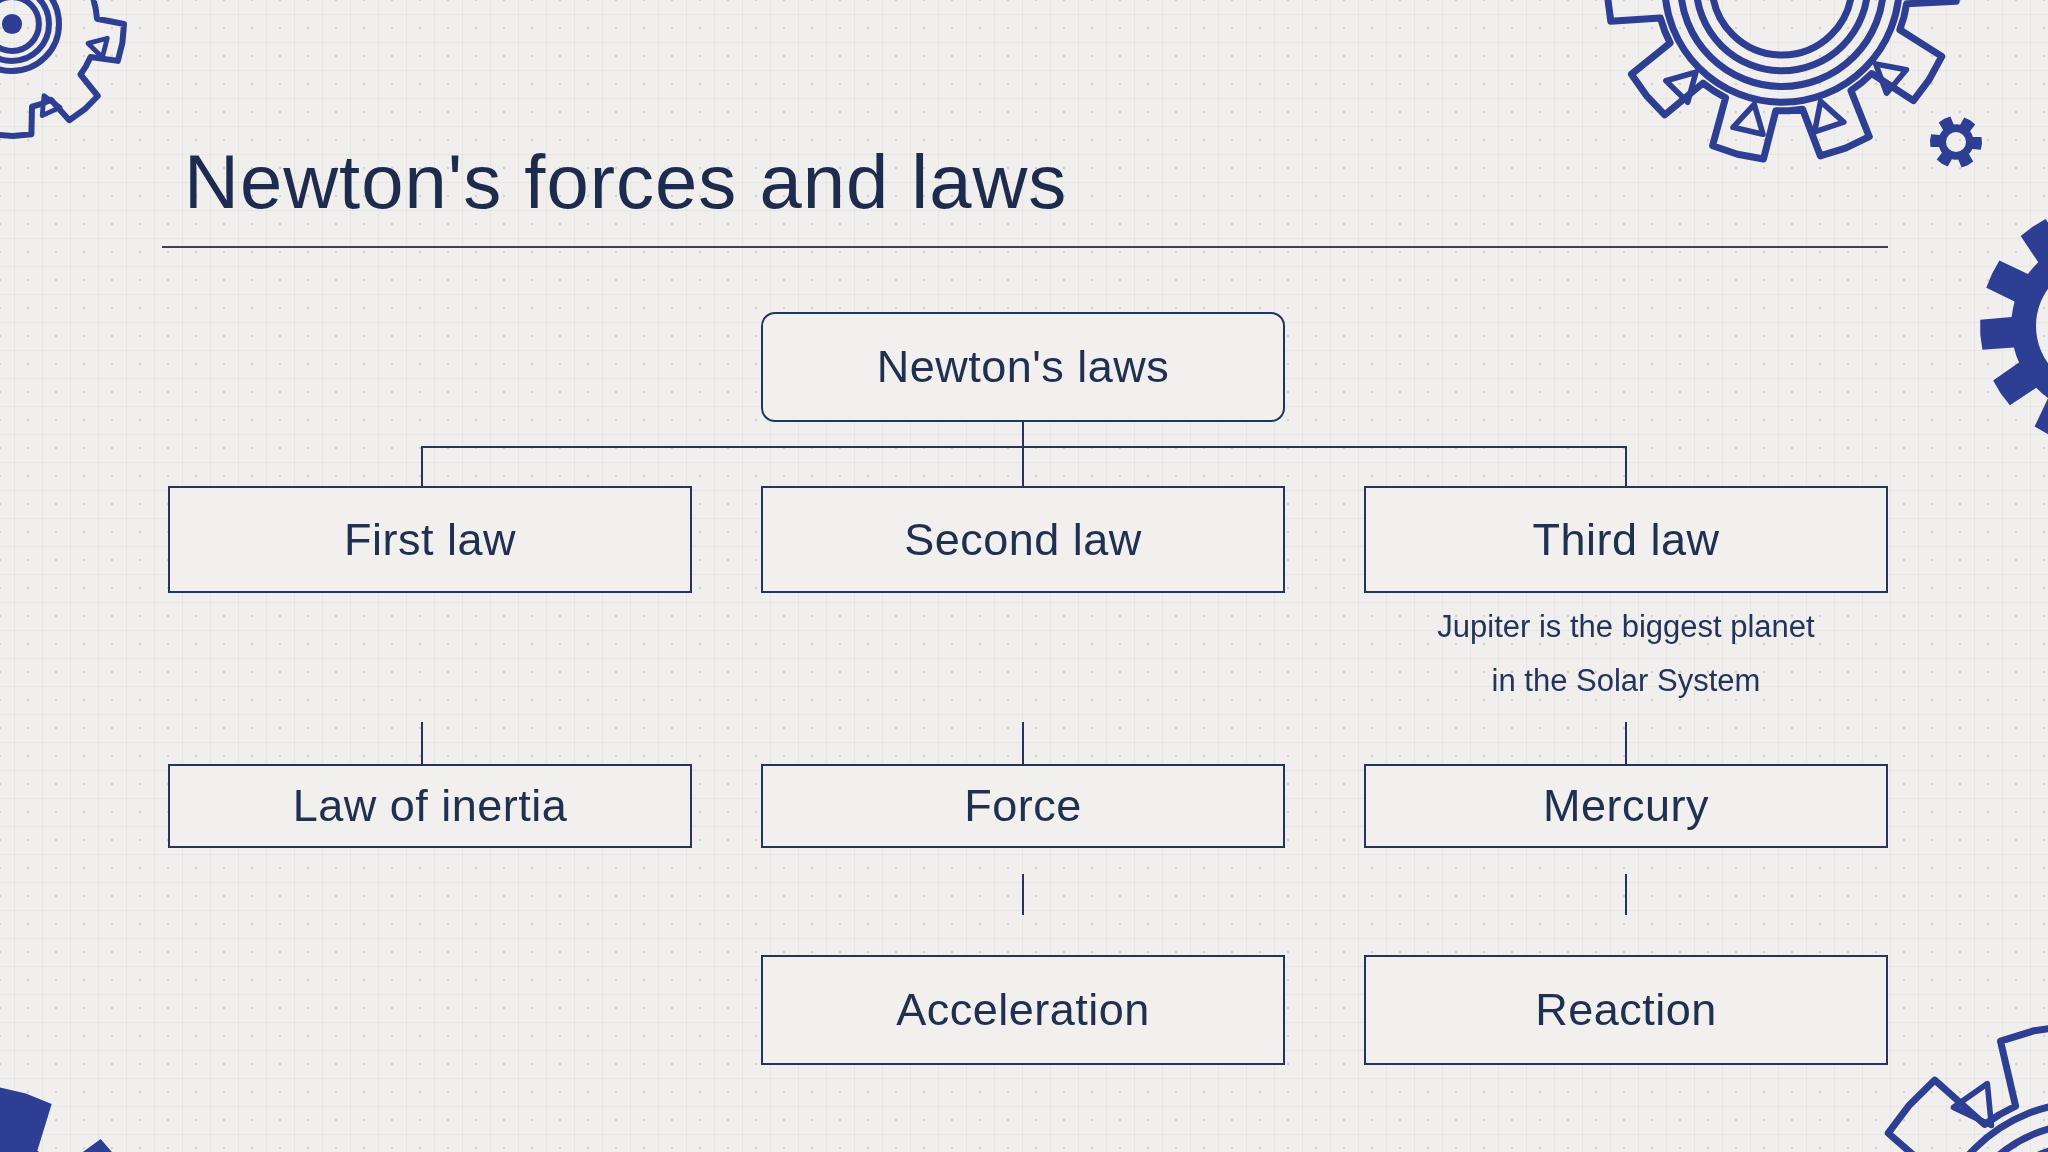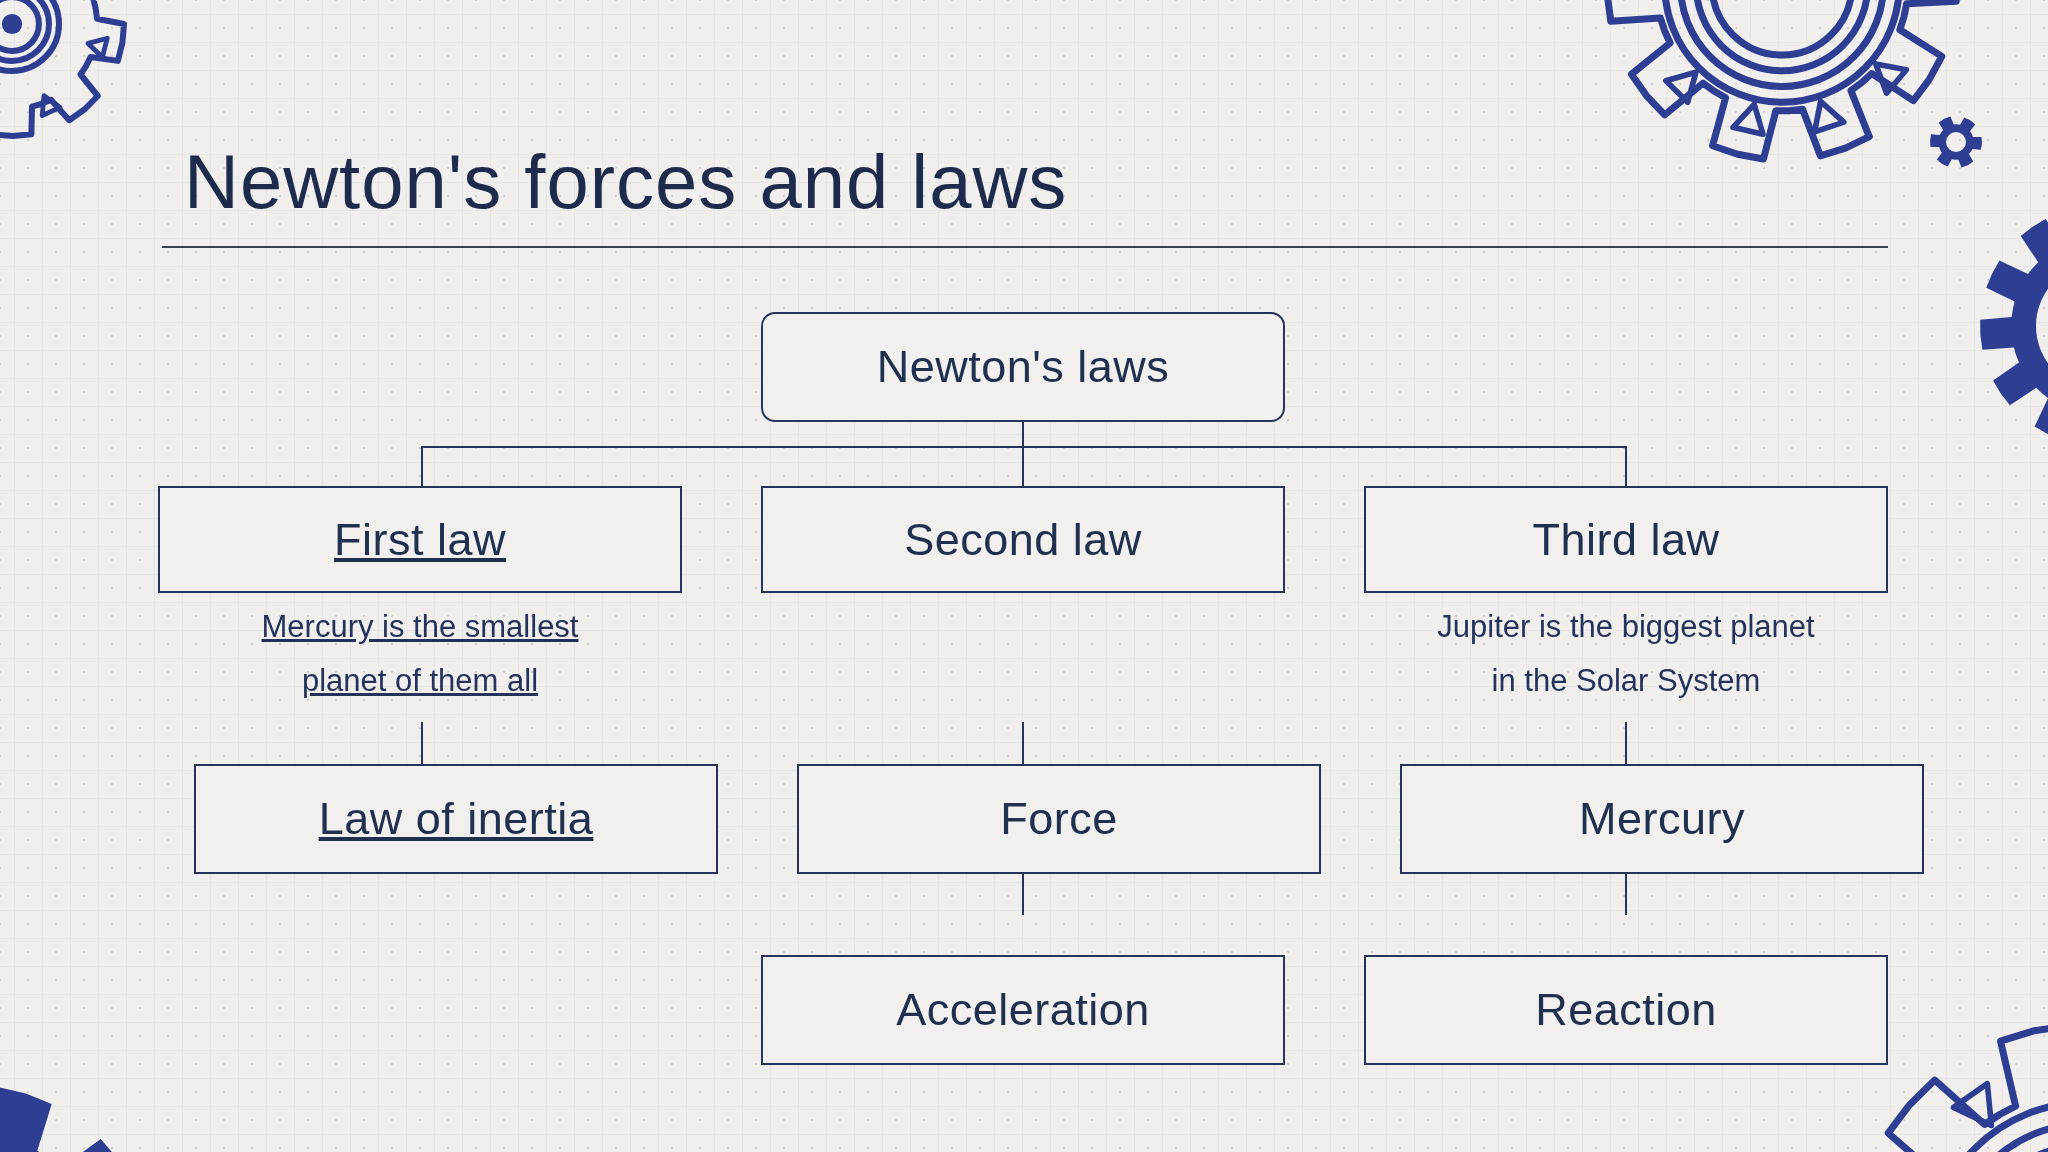--- a/index.html
+++ b/index.html
@@ -46,23 +46,23 @@
     border:2.5px solid #26335a;
     background:#f1f0ee;
     display:flex;align-items:center;justify-content:center;
     font-size:45px;
     font-weight:500;
     color:#22304f;
     letter-spacing:0.5px;
   }
   .node-root{left:761px;top:312px;height:110px;border-radius:14px;}
   .row-law{top:486px;height:107px;}
-  .row-three{top:764px;height:110px;margin-left:36px;}
+  .row-three{top:764px;height:84px;}
   .row-four{top:915px;height:110px;margin-top:40px;}
-  .col-1{left:158px;text-decoration:underline;}
+  .col-1{left:168px;}
   .col-2{left:761px;}
   .col-3{left:1364px;justify-content:center;}
   .description{
     position:absolute;
     top:600px;
     width:524px;
     margin:0;
     text-align:center;
     font-size:31px;
     line-height:54px;
@@ -139,22 +139,20 @@
   <div class="node row-law col-1">
     <span>First law</span>
   </div>
   <div class="node row-law col-2">
     <span>Second law</span>
   </div>
   <div class="node row-law col-3">
     <span>Third law</span>
   </div>
 
-  <p class="description col-1">Mercury is the smallest
-planet of them all</p>
   <p class="description col-3">Jupiter is the biggest planet
 in the Solar System</p>
 
   <div class="connector c-v" style="left:421px;top:722px;height:42px;"></div>
   <div class="connector c-v" style="left:1022px;top:722px;height:42px;"></div>
   <div class="connector c-v" style="left:1625px;top:722px;height:42px;"></div>
 
   <div class="node row-three col-1">
     <span>Law of inertia</span>
   </div>

